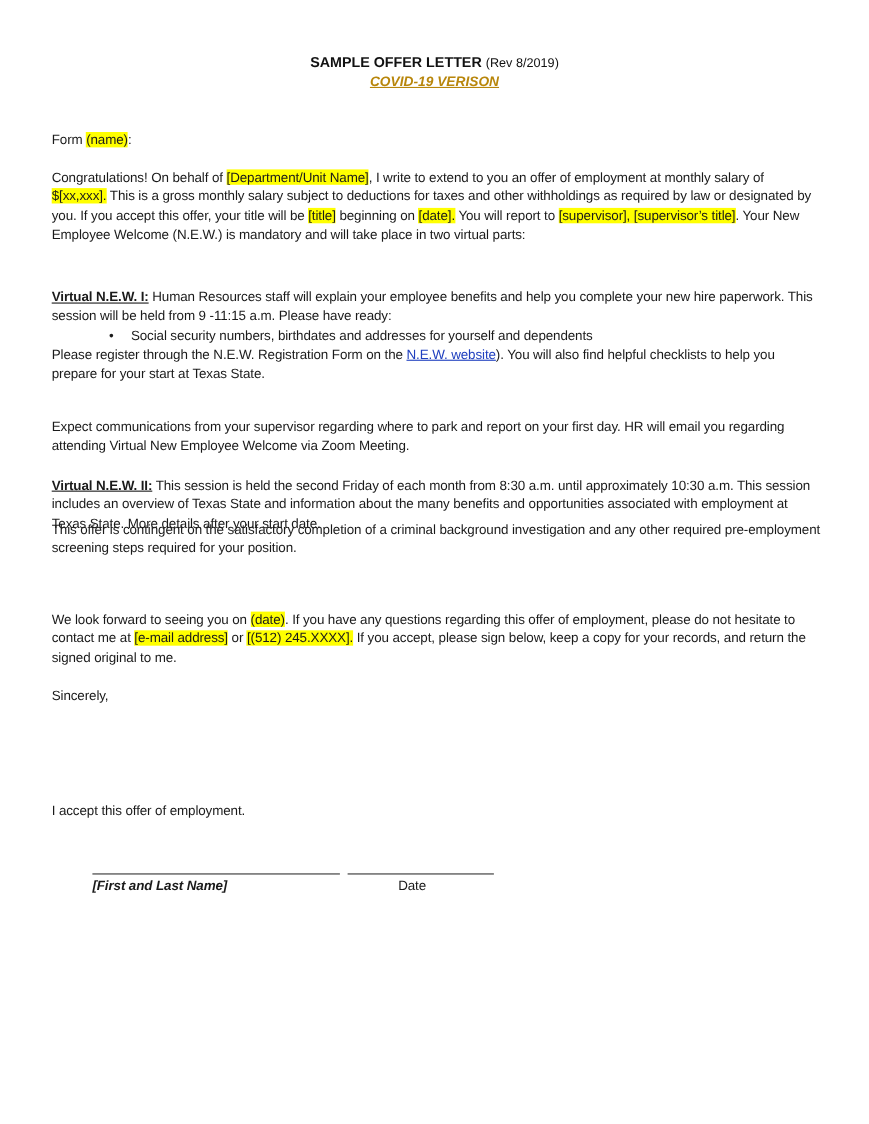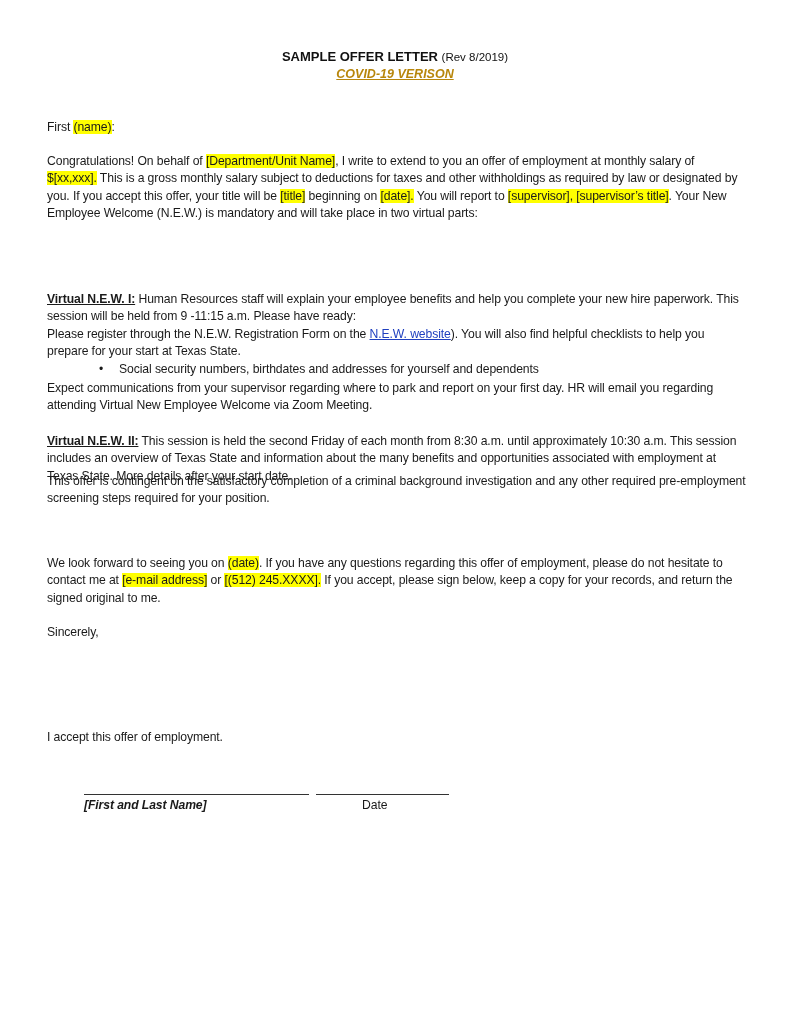--- a/index.html
+++ b/index.html
@@ -27,28 +27,28 @@
 <div class="title-wrap">
   <div class="title">
     <span>SAMPLE OFFER LETTER</span>
     <span class="rev">(Rev 8/2019)</span>
   </div>
   <div class="subtitle">COVID-19 VERISON</div>
 </div>
 
 <div class="page">
 
-  <p class="p blk" style="top:119px"><span>First </span><span class="hl">(name)</span><span>:</span></p>
+  <p class="p blk" style="top:119px"><span>Form </span><span class="hl">(name)</span><span>:</span></p>
 
   <p class="p blk" style="top:153px"><span>Congratulations! On behalf of </span><span class="hl">[Department/Unit Name]</span><span>, I write to extend to you an offer of employment at monthly salary of </span><span class="hl">$[xx,xxx].</span><span> This is a gross monthly salary subject to deductions for taxes and other withholdings as required by law or designated by you. If you accept this offer, your title will be </span><span class="hl">[title]</span><span> beginning on </span><span class="hl">[date].</span><span> You will report to </span><span class="hl">[supervisor], [supervisor’s title]</span><span>.  Your New Employee Welcome (N.E.W.) is mandatory and will take place in two virtual parts:</span></p>
 
-  <div class="blk" style="top:291px">
+  <div class="blk" style="top:262px">
     <p class="p"><span class="u-bold">Virtual N.E.W. I:</span><span>  Human Resources staff will explain your employee benefits and help you complete your new hire paperwork. This session will be held from 9 -11:15 a.m. Please have ready:</span></p>
+    <p class="p bullet"><span class="dot">•</span><span>Social security numbers, birthdates and addresses for yourself and dependents</span></p>
     <p class="p"><span>Please register through the N.E.W. Registration Form on the </span><a class="link" href="#">N.E.W. website</a><span>).  You will also find helpful checklists to help you prepare for your start at Texas State.</span></p>
-    <p class="p bullet"><span class="dot">•</span><span>Social security numbers, birthdates and addresses for yourself and dependents</span></p>
   </div>
 
   <p class="p blk" style="top:380px">Expect communications from your supervisor regarding where to park and report on your first day. HR will email you regarding attending Virtual New Employee Welcome via Zoom Meeting.</p>
 
   <p class="p blk" style="top:433px"><span class="u-bold">Virtual N.E.W. II:</span><span>  This session is held the second Friday of each month from 8:30 a.m. until approximately 10:30 a.m. This session includes an overview of Texas State and information about the many benefits and opportunities associated with employment at Texas State. More details after your start date.</span></p>
 
   <p class="p blk" style="top:473px">This offer is contingent on the satisfactory completion of a criminal background investigation and any other required pre-employment screening steps required for your position.</p>
 
   <p class="p blk" style="top:555px"><span>We look forward to seeing you on </span><span class="hl">(date)</span><span>.  If you have any questions regarding this offer of employment, please do not hesitate to contact me at </span><span class="hl">[e-mail address]</span><span> or </span><span class="hl">[(512) 245.XXXX].</span><span> If you accept, please sign below, keep a copy for your records, and return the signed original to me.</span></p>
 

